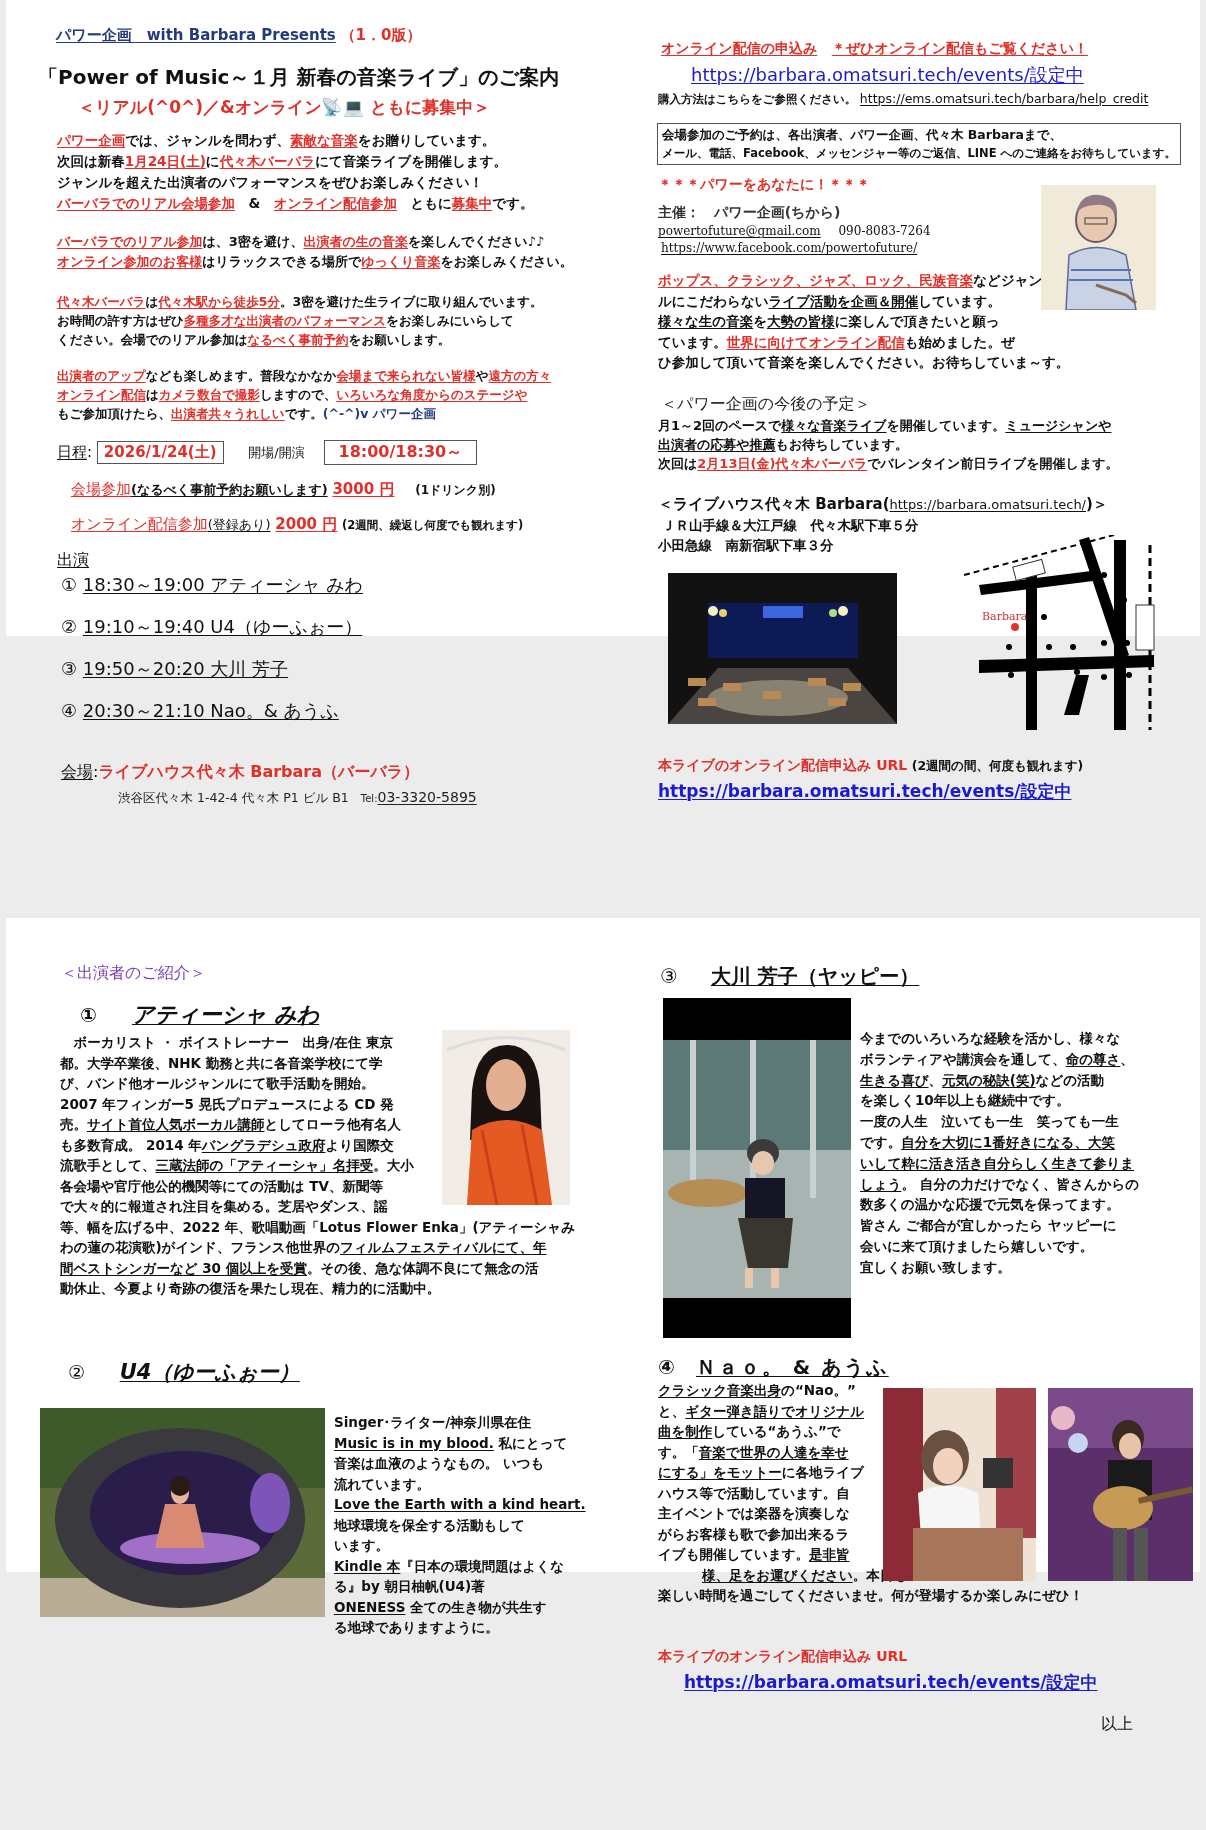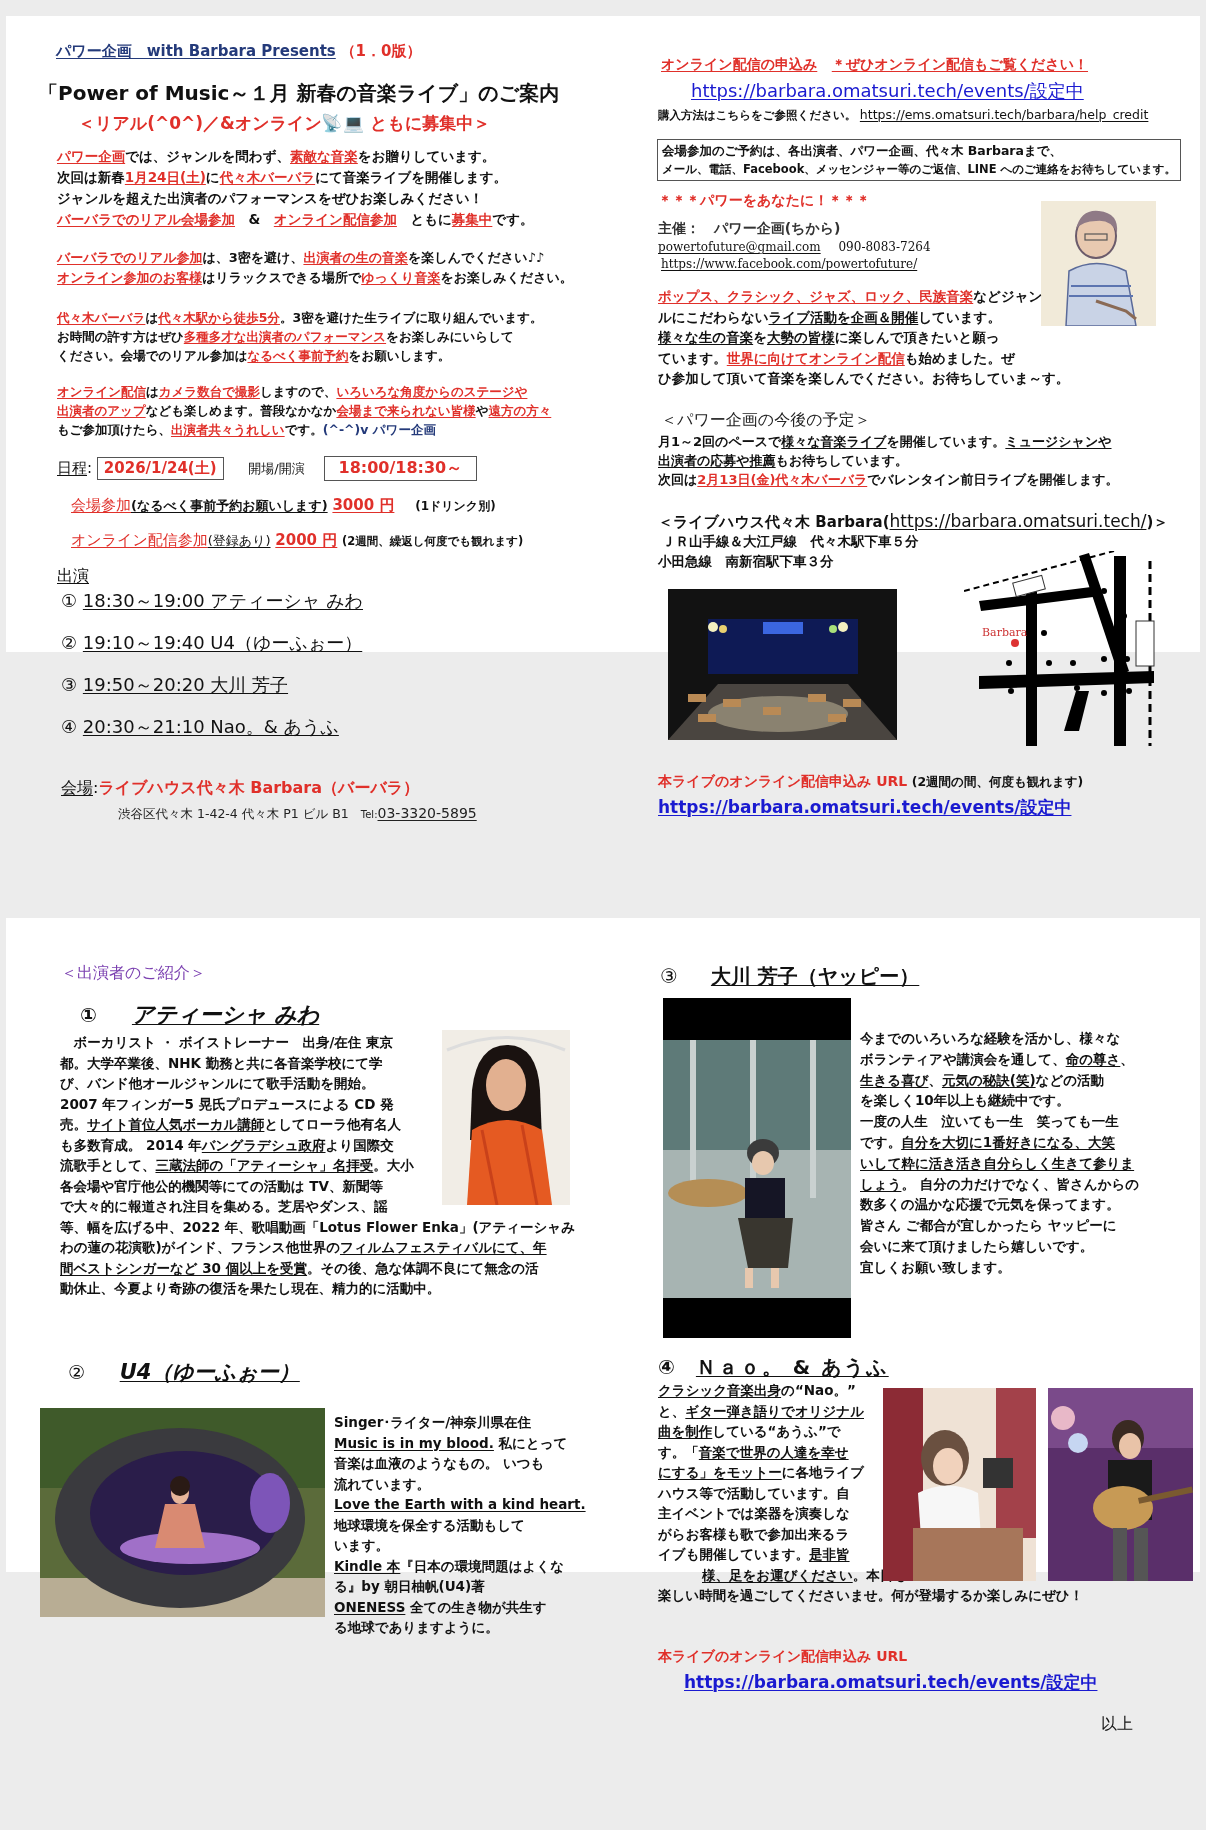--- a/index.html
+++ b/index.html
@@ -1,19 +1,19 @@
 <!DOCTYPE html>
 <html><head>
 <meta charset="utf-8">
 <style>
   * { box-sizing: border-box; margin: 0; padding: 0; }
   html, body { width: 1206px; height: 1830px; background: #ececec; overflow: hidden; }
   body { position: relative; font-family: "DejaVu Sans", "Liberation Sans", sans-serif; color: #111; }
   .page { position: absolute; left: 6px; width: 1194px; background: #fff; }
-  #page1 { top: 16px; height: 636px; }
+  #page1 { top: 0; height: 636px; }
   #page2 { top: 918px; height: 654px; }
   .abs { position: absolute; white-space: nowrap; }
   .red { color: #e0302a; }
   .blue { color: #1a1ad0; }
   .navy { color: #243a7a; }
   .purple { color: #7a3fb0; }
   .u { text-decoration: underline; text-decoration-thickness: 1px; text-underline-offset: 2px; }
   .b { font-weight: bold; }
   .small { font-size: 12.5px; font-weight: bold; line-height: 19px; }
   .txt { font-size: 13.5px; font-weight: bold; line-height: 20.5px; }
@@ -43,22 +43,22 @@
   <div class="block txt" style="left:51px;top:232px;font-size:13px;line-height:20px;">
       <div style="white-space: nowrap;"><span class="red u">バーバラでのリアル参加</span><span>は、3密を避け、</span><span class="red u">出演者の生の音楽</span><span>を楽しんでください♪♪</span></div>
       <div style="white-space: nowrap;"><span class="red u">オンライン参加のお客様</span><span>はリラックスできる場所で</span><span class="red u">ゆっくり音楽</span><span>をお楽しみください。</span></div>
     </div>
   <div class="block small" style="left:51px;top:292px;">
       <div style="white-space: nowrap;"><span class="red u">代々木バーバラ</span><span>は</span><span class="red u">代々木駅から徒歩5分</span><span>。3密を避けた生ライブに取り組んでいます。</span></div>
       <div style="white-space: nowrap;"><span>お時間の許す方はぜひ</span><span class="red u">多種多才な出演者のパフォーマンス</span><span>をお楽しみにいらして</span></div>
       <div style="white-space: nowrap;"><span> ください。会場でのリアル参加は</span><span class="red u">なるべく事前予約</span><span>をお願いします。</span></div>
     </div>
   <div class="block small" style="left:51px;top:366px;">
+      <div style="white-space: nowrap;"><span class="red u">出演者のアップ</span><span>なども楽しめます。普段なかなか</span><span class="red u">会場まで来られない皆様</span><span>や</span><span class="red u">遠方の方々</span></div>
       <div style="white-space: nowrap;"><span class="red u">オンライン配信</span><span>は</span><span class="red u">カメラ数台で撮影</span><span>しますので、</span><span class="red u">いろいろな角度からのステージや</span></div>
-      <div style="white-space: nowrap;"><span class="red u">出演者のアップ</span><span>なども楽しめます。普段なかなか</span><span class="red u">会場まで来られない皆様</span><span>や</span><span class="red u">遠方の方々</span></div>
       <div style="white-space: nowrap;"><span>もご参加頂けたら、</span><span class="red u">出演者共々うれしい</span><span>です。</span><span class="navy">(^-^)v パワー企画</span></div>
     </div>
 
   <div class="abs" style="left:51px;top:440px;font-size:15px;">
     <span class="u">日程</span>:
     <span class="boxed red b">2026/1/24(土)</span>
     <span style="margin-left:20px;font-size:13px;">開場/開演</span>
     <span class="boxed red b" style="margin-left:14px;padding:1px 14px;font-size:16px;">18:00/18:30～</span>
   </div>
 
@@ -131,21 +131,21 @@
     </div>
 
   <div class="abs" style="left:655px;top:394px;font-size:16px;color:#222;">＜パワー企画の今後の予定＞</div>
   <div class="block small" style="left:652px;top:416px;font-size:13px;">
       <div style="white-space: nowrap;"><span>月1～2回のペースで</span><span class="u">様々な音楽ライブ</span><span>を開催しています。</span><span class="u">ミュージシャンや</span></div>
       <div style="white-space: nowrap;"><span class="u">出演者の応募や推薦</span><span>もお待ちしています。</span></div>
       <div style="white-space: nowrap;"><span>次回は</span><span class="red u">2月13日(金)代々木バーバラ</span><span>でバレンタイン前日ライブを開催します。</span></div>
     </div>
 
   <div class="abs b" style="left:652px;top:495px;font-size:15px;">
-    <span>＜ライブハウス代々木 Barbara(</span><a class="u" style="font-weight:normal;font-size:17px;">https://barbara.omatsuri.tech/</a><span>)＞</span>
+    <span>＜ライブハウス代々木 Barbara(</span><a class="u" style="font-weight:normal;font-size:13px;">https://barbara.omatsuri.tech/</a><span>)＞</span>
   </div>
   <div class="abs b" style="left:656px;top:517px;font-size:13.5px;">ＪＲ山手線＆大江戸線　代々木駅下車５分</div>
   <div class="abs b" style="left:652px;top:537px;font-size:13.5px;">小田急線　南新宿駅下車３分</div>
 
   <div class="photo" style="left:662px;top:573px;width:229px;height:151px;background:#111;">
     <svg width="229" height="151" viewBox="0 0 229 151">
       <rect width="229" height="151" fill="#121212"></rect>
       <rect x="40" y="30" width="150" height="55" fill="#0e1a55"></rect>
       <rect x="95" y="33" width="40" height="12" fill="#3b66e0"></rect>
       <circle cx="45" cy="38" r="5" fill="#f3f0c0"></circle>

